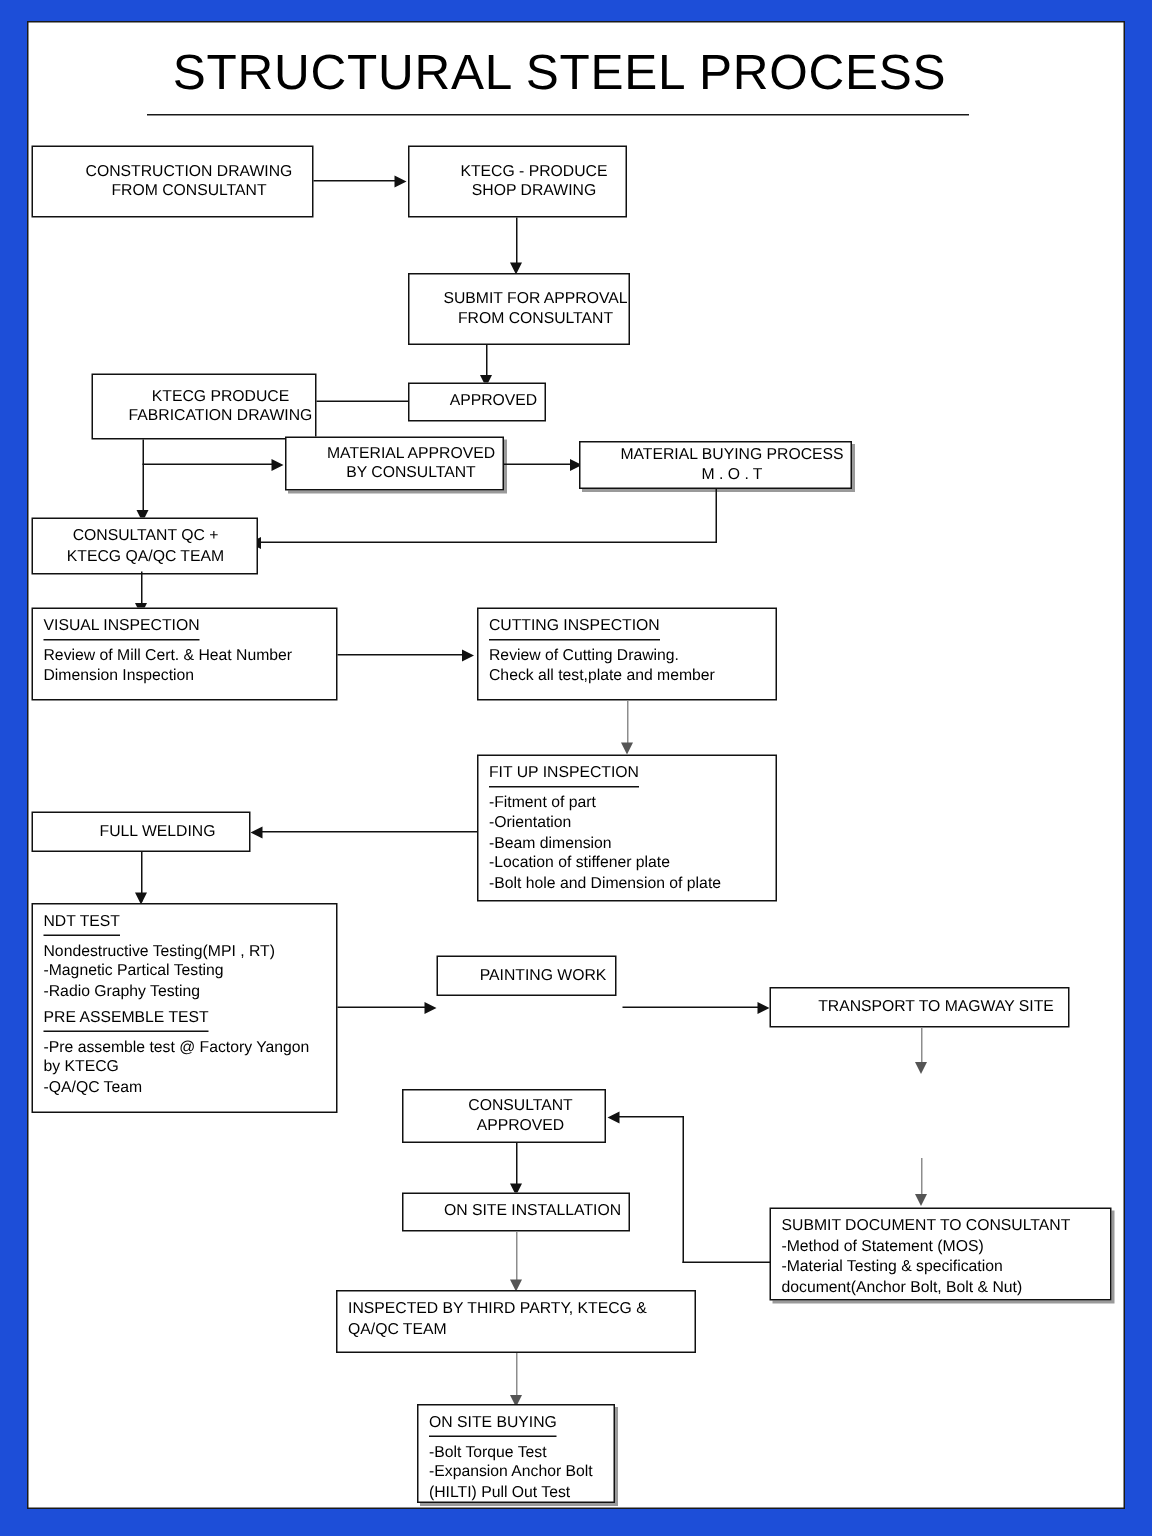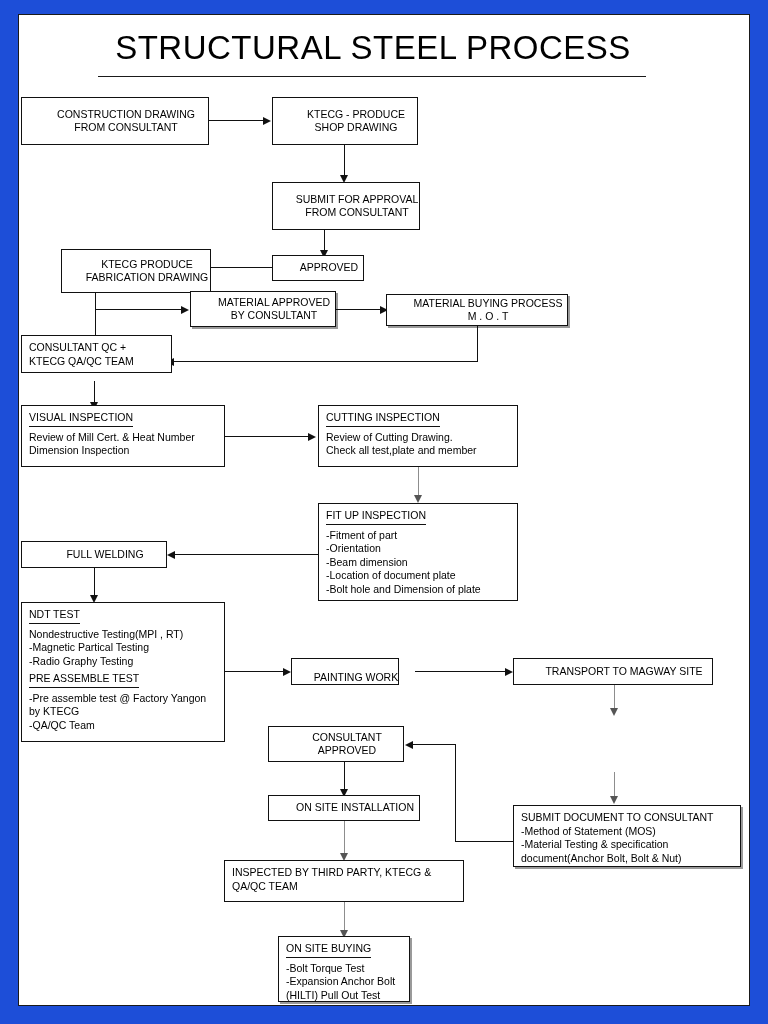--- a/index.html
+++ b/index.html
@@ -101,21 +101,21 @@
 
   <div class="node center shadow" style="left:386px;top:294px;width:182px;height:32px;">
     <span class="ln">MATERIAL BUYING PROCESS</span>
     <span class="ln">M . O . T</span>
   </div>
 
   <div class="seg v" style="left:477px;top:326px;height:36px;"></div>
   <div class="seg h" style="left:173px;top:361px;width:305px;"></div>
   <div class="arrow left" style="left:166px;top:357.5px;"></div>
 
-  <div class="node left" style="left:21px;top:335px;width:151px;height:38px;">
+  <div class="node left" style="left:21px;top:345px;width:151px;height:38px;text-align:center;">
     <span class="ln">CONSULTANT QC +</span>
     <span class="ln">KTECG QA/QC TEAM</span>
   </div>
 
   <div class="seg v" style="left:94px;top:381px;height:26px;"></div>
   <div class="arrow down" style="left:90px;top:402px;"></div>
 
   <div class="node left" style="left:21px;top:405px;width:204px;height:62px;">
     <span class="hdr">VISUAL INSPECTION</span>
     <span class="ln">Review of Mill Cert. &amp; Heat Number</span>
@@ -132,21 +132,21 @@
   </div>
 
   <div class="seg v grey" style="left:418px;top:467px;height:32px;"></div>
   <div class="arrow down grey" style="left:414px;top:495px;"></div>
 
   <div class="node left" style="left:318px;top:503px;width:200px;height:98px;">
     <span class="hdr">FIT UP INSPECTION</span>
     <span class="ln">-Fitment of part</span>
     <span class="ln">-Orientation</span>
     <span class="ln">-Beam dimension</span>
-    <span class="ln">-Location of document plate</span>
+    <span class="ln">-Location of stiffener plate</span>
     <span class="ln">-Bolt hole and Dimension of plate</span>
   </div>
 
   <div class="seg h" style="left:174px;top:554px;width:144px;"></div>
   <div class="arrow left" style="left:167px;top:550.5px;"></div>
 
   <div class="node center" style="left:21px;top:541px;width:146px;height:27px;">
     <span class="ln">FULL WELDING</span>
   </div>
 
@@ -160,21 +160,21 @@
     <span class="ln">-Radio Graphy Testing</span>
     <span class="hdr" style="margin-top:4px;">PRE ASSEMBLE TEST</span>
     <span class="ln">-Pre assemble test @ Factory Yangon</span>
     <span class="ln"> by KTECG</span>
     <span class="ln">-QA/QC Team</span>
   </div>
 
   <div class="seg h" style="left:225px;top:671px;width:60px;"></div>
   <div class="arrow right" style="left:283px;top:667.5px;"></div>
 
-  <div class="node center" style="left:291px;top:658px;width:108px;height:27px;justify-content:flex-end;">
+  <div class="node center" style="left:291px;top:637px;width:120px;height:27px;">
     <span class="ln">PAINTING WORK</span>
   </div>
 
   <div class="seg h" style="left:415px;top:671px;width:92px;"></div>
   <div class="arrow right" style="left:505px;top:667.5px;"></div>
 
   <div class="node center" style="left:513px;top:658px;width:200px;height:27px;">
     <span class="ln">TRANSPORT TO MAGWAY SITE</span>
   </div>
 

